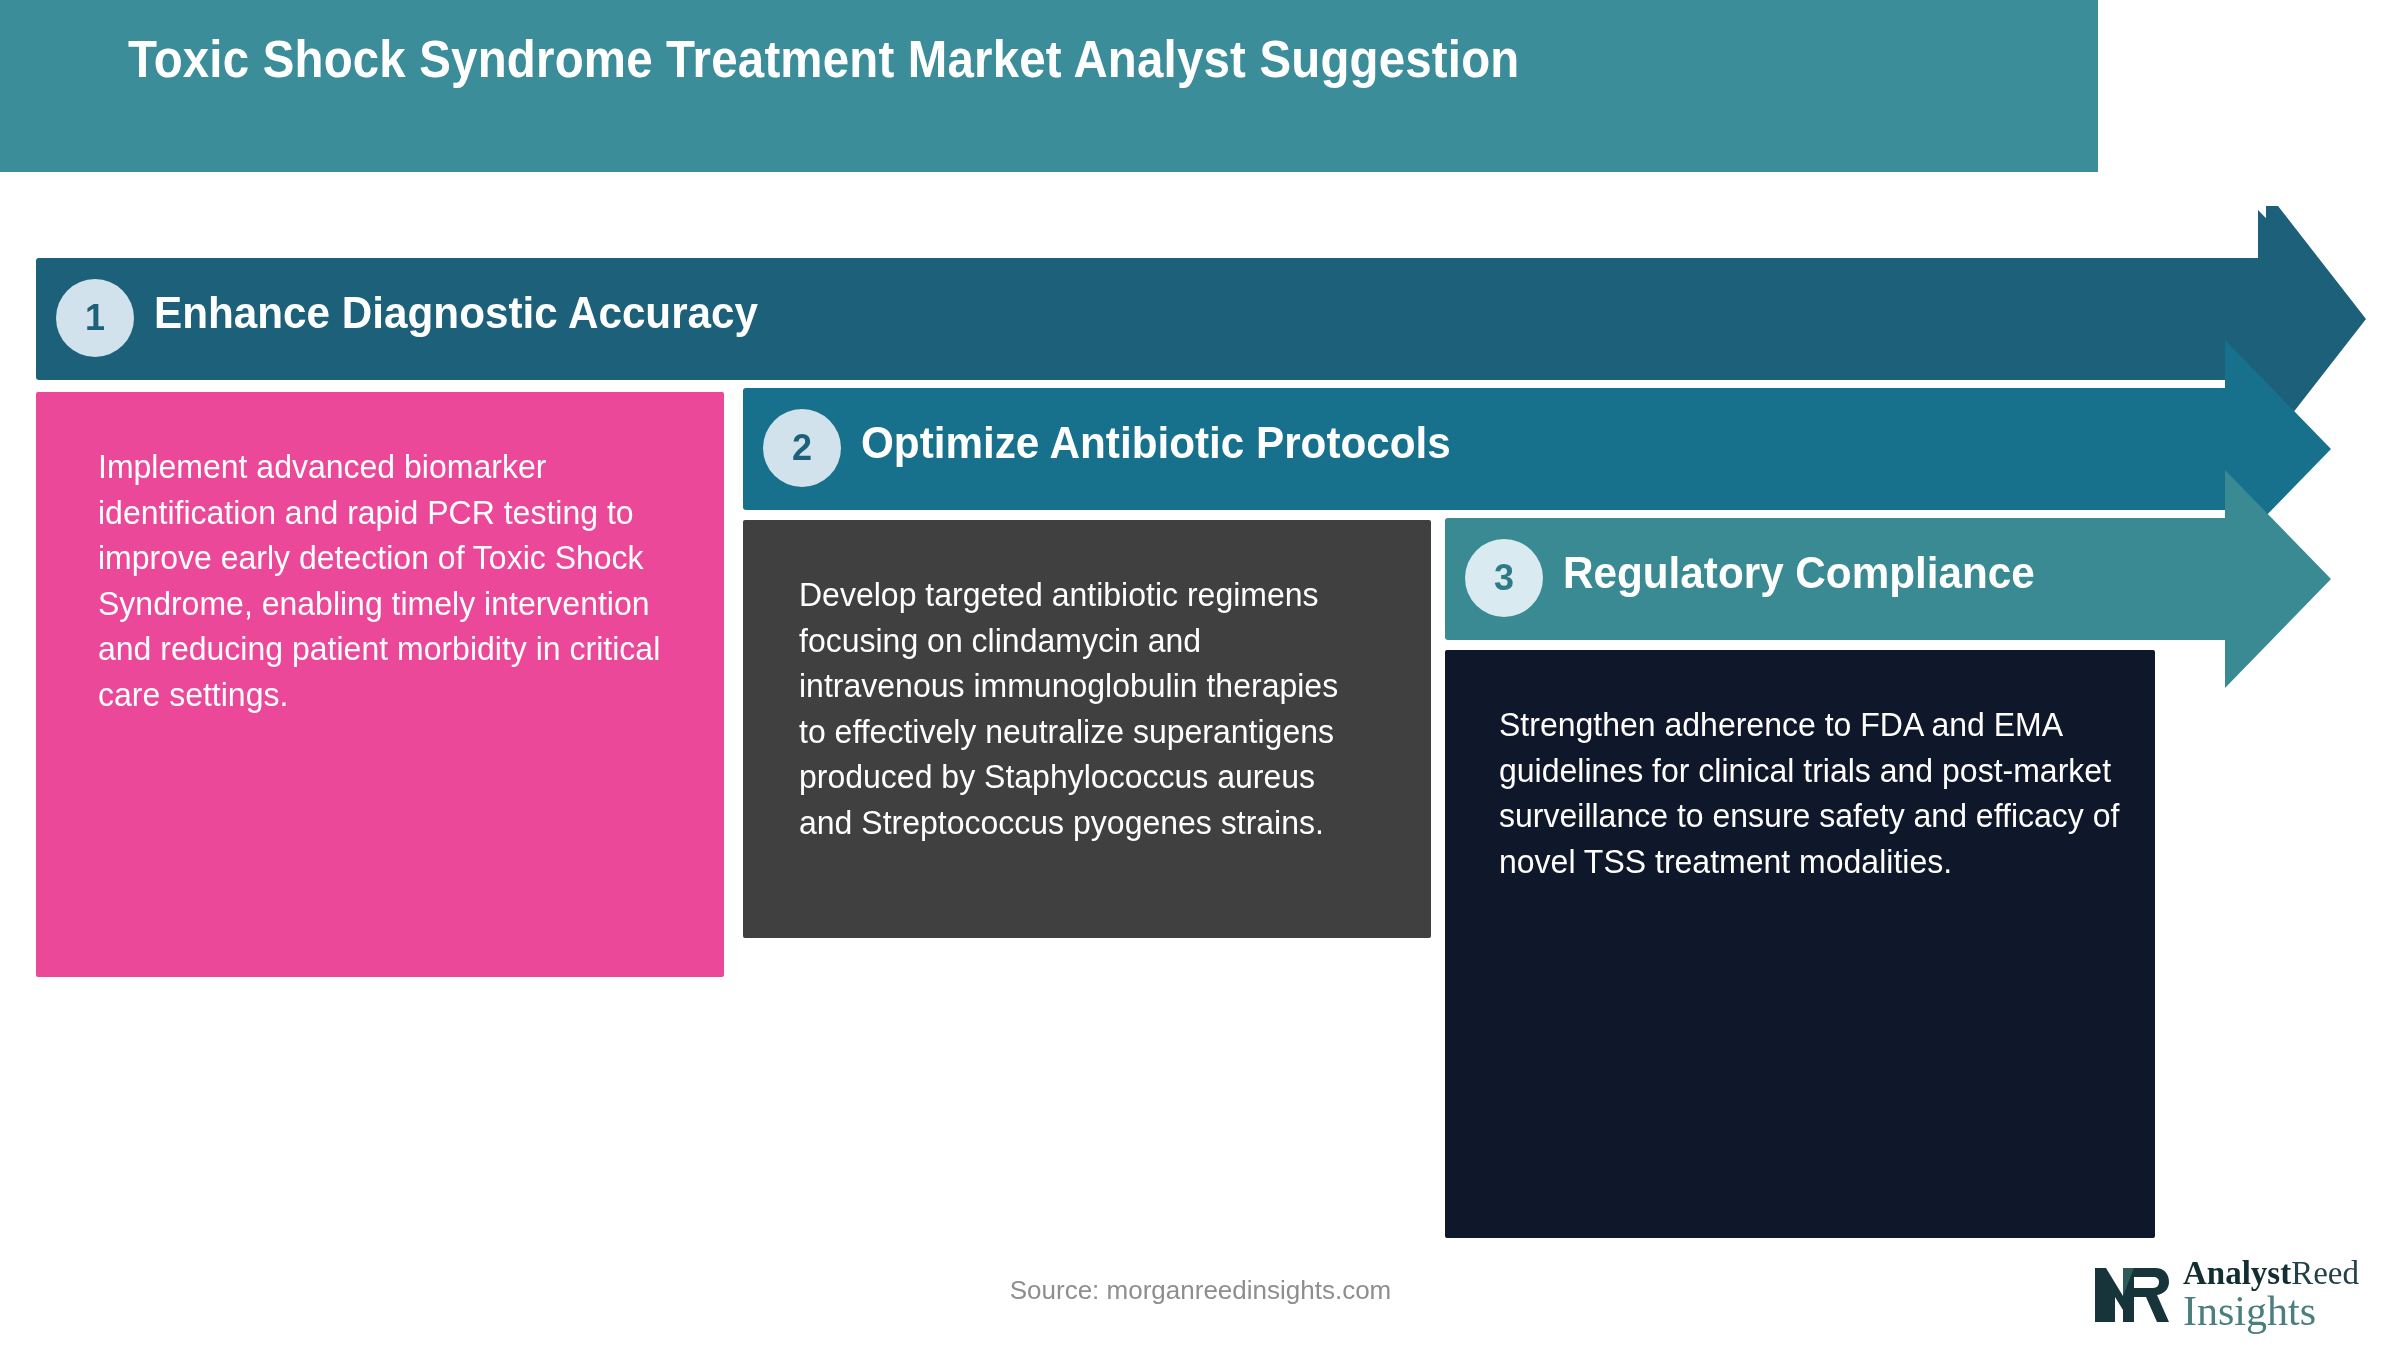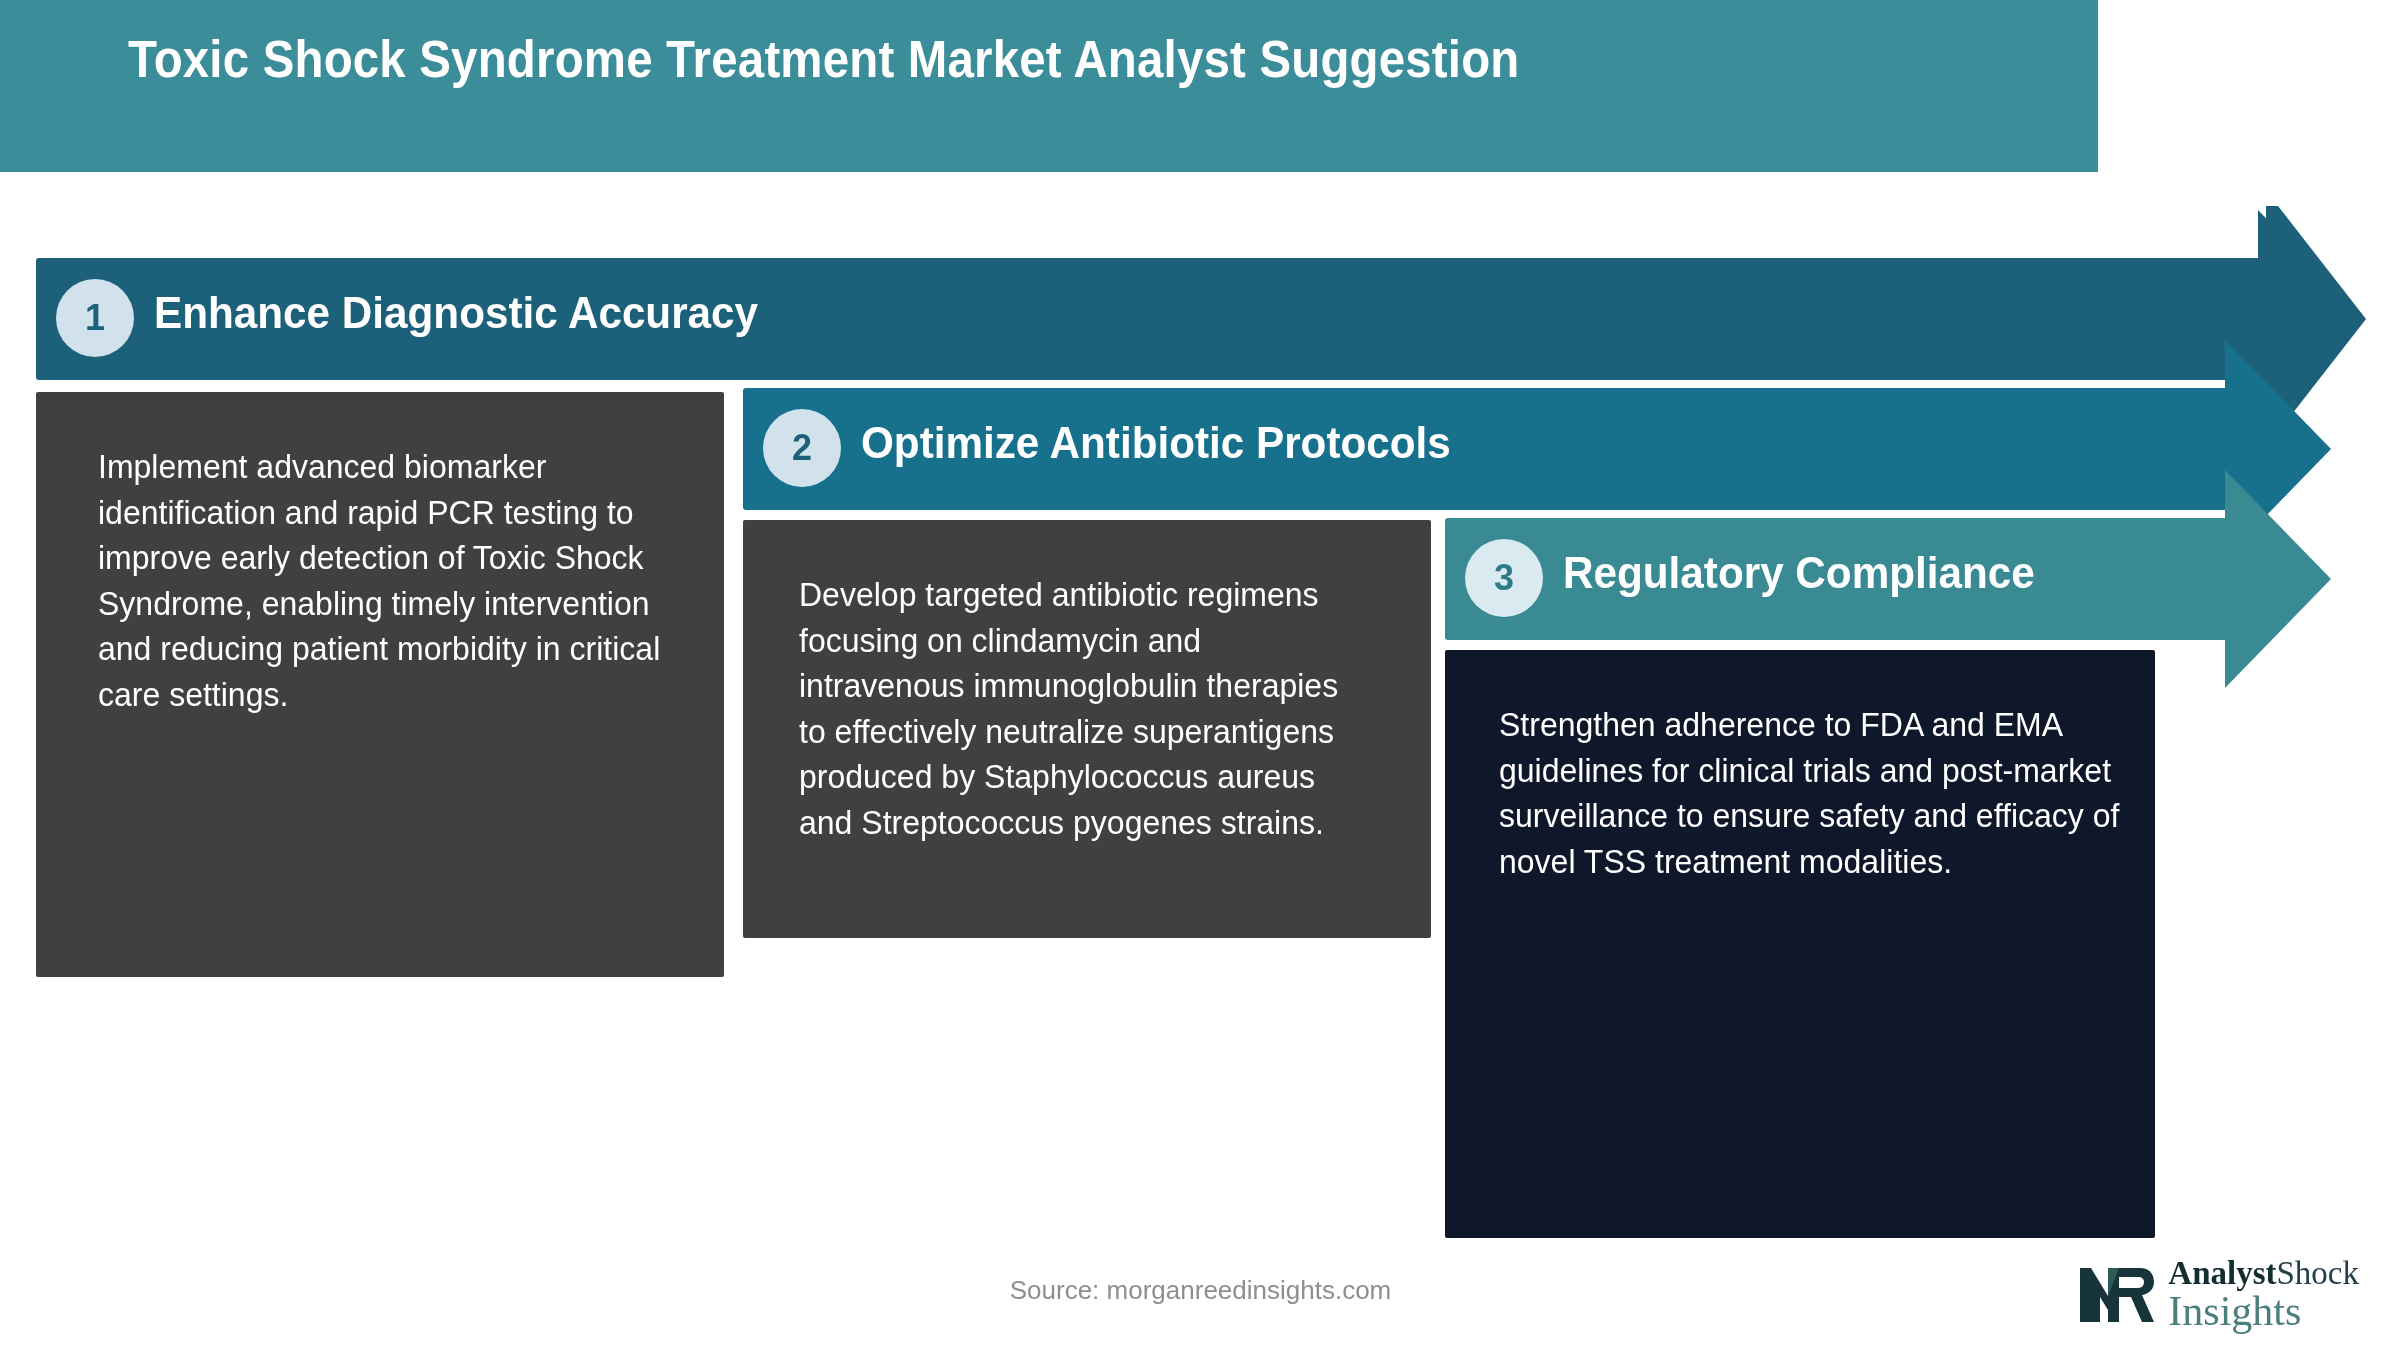--- a/index.html
+++ b/index.html
@@ -109,21 +109,21 @@
   .body-text {
     position: absolute;
     color: #ffffff;
     font-size: 33px;
     line-height: 1.38;
     font-family: "Liberation Sans", sans-serif;
     transform: scaleX(0.97);
     transform-origin: left top;
   }
 
-  .box1 { left: 36px; top: 392px; width: 688px; height: 585px; background: #404040; }
+  .box1 { left: 36px; top: 392px; width: 688px; height: 585px; background: #ec4899; }
   .box1 .body-text { left: 62px; top: 52px; width: 580px; }
 
   .box2 { left: 743px; top: 520px; width: 688px; height: 418px; background: #404040; }
   .box2 .body-text { left: 56px; top: 52px; width: 590px; }
 
   .box3 { left: 1445px; top: 650px; width: 710px; height: 588px; background: #0f172a; }
   .box3 .body-text { left: 54px; top: 52px; width: 650px; }
 
   
   .source {
@@ -213,16 +213,16 @@
 <div class="logo">
   <span class="logo-mark">
     <svg width="78" height="58" viewBox="0 0 78 58" xmlns="http://www.w3.org/2000/svg">
       <path d="M2 56 L2 2 L13 2 L30 30 L30 44 L22 31 L22 56 Z" fill="#16343a"></path>
       <path d="M30 2 L41 2 L41 56 L30 56 L30 2 Z" fill="#16343a"></path>
       <path d="M41 2 L62 2 C72 2 76 9 76 16 C76 23 71 28 64 29 L76 56 L64 56 L53 31 L41 31 L41 22 L60 22 C64 22 66 19 66 16 C66 13 64 11 60 11 L41 11 Z" fill="#16343a"></path>
       <path d="M30 2 L41 2 L30 30 Z" fill="#2e5a58"></path>
     </svg>
   </span>
   <span class="logo-text">
-    <span class="logo-line1"><span class="logo-morgan">Analyst</span><span class="logo-reed">Shock</span></span>
+    <span class="logo-line1"><span class="logo-morgan">Analyst</span><span class="logo-reed">Reed</span></span>
     <span class="logo-line2">Insights</span>
   </span>
 </div>
 
 </body></html>

